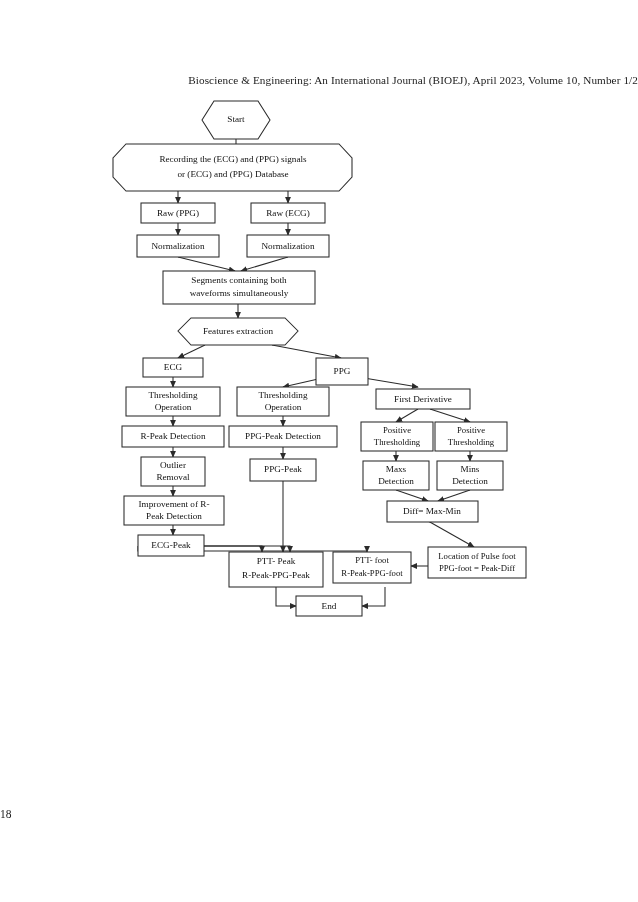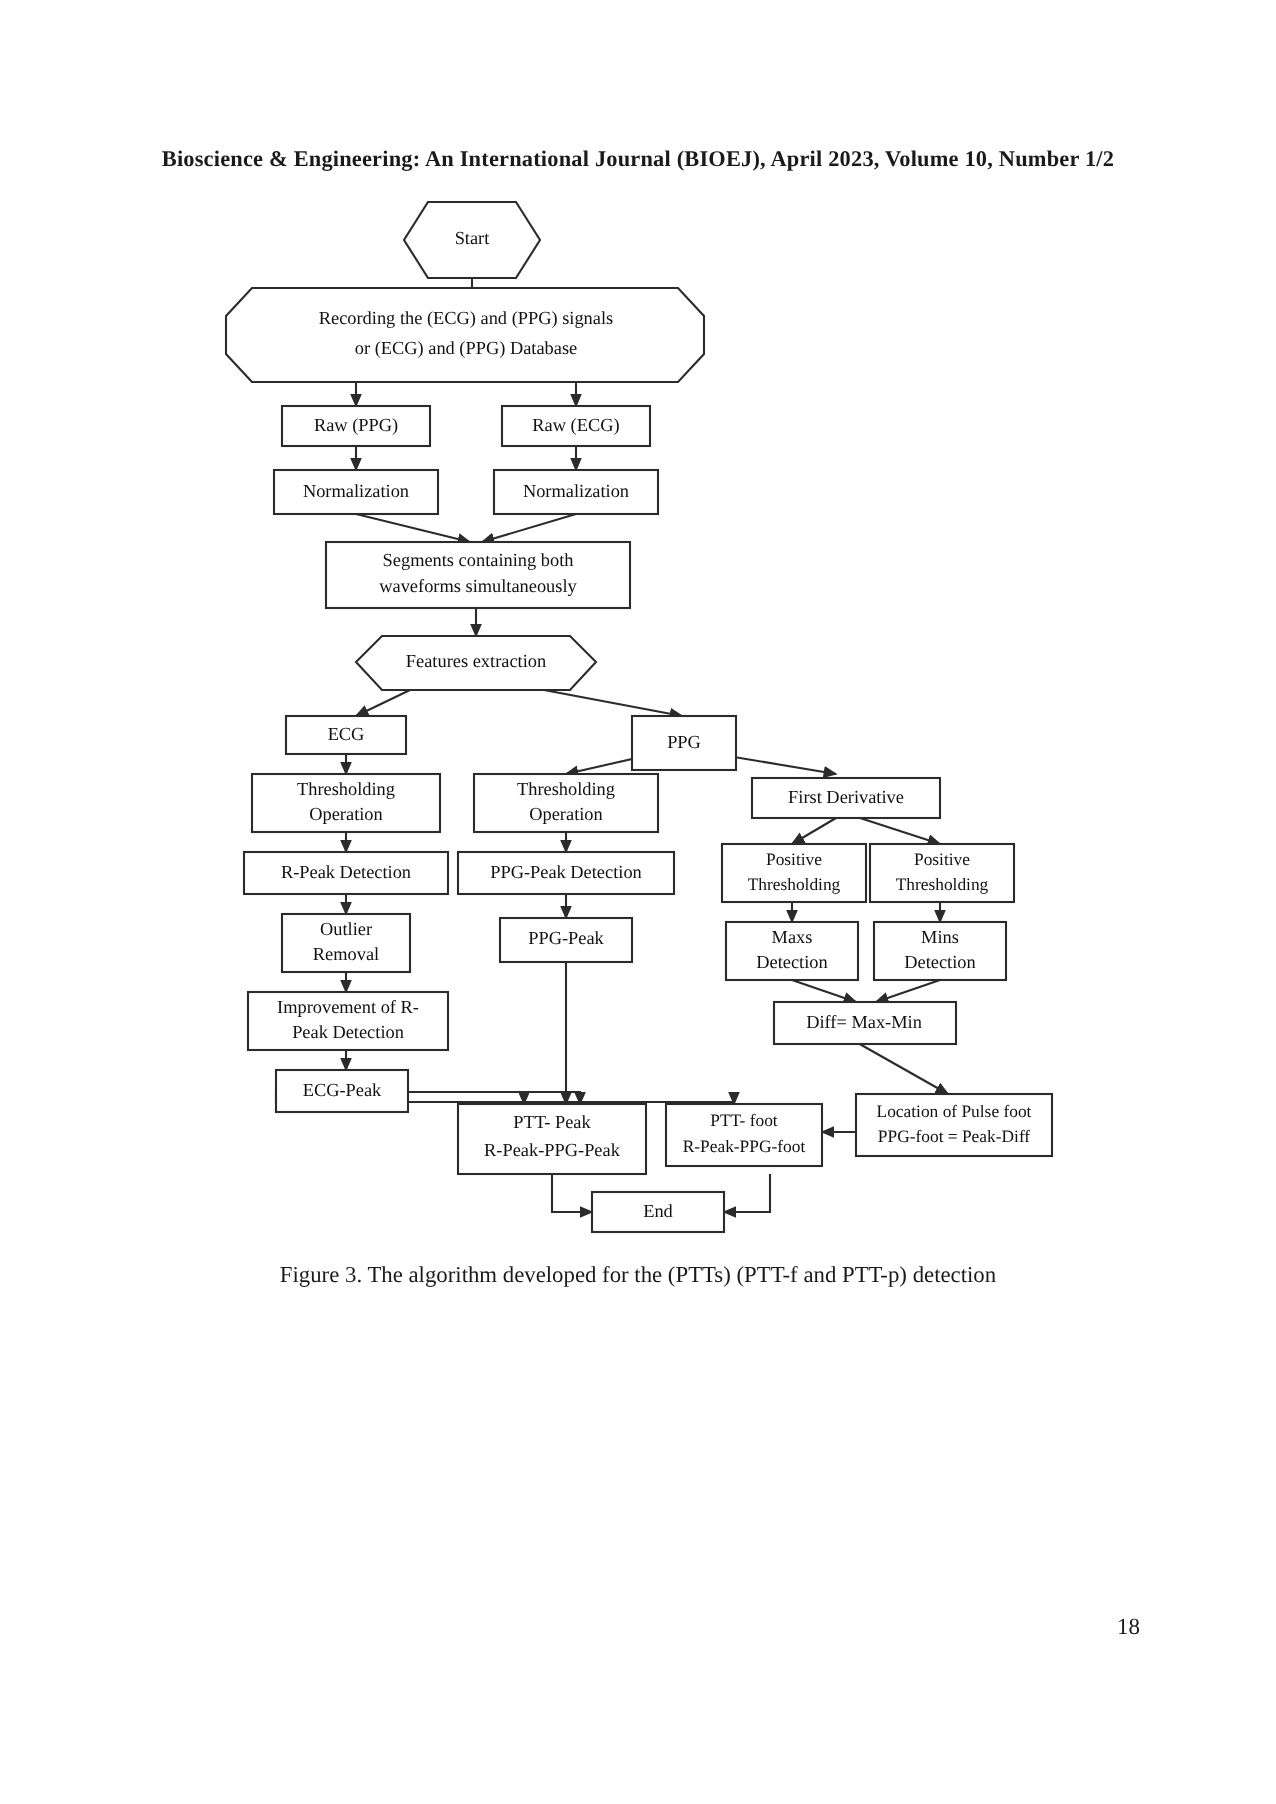--- a/index.html
+++ b/index.html
@@ -18,41 +18,40 @@
   .page {
     position: absolute;
     inset: 0;
     background: #ffffff;
   }
   .journal-header {
     position: absolute;
     left: 0;
     top: 74px;
     width: 638px;
-    text-align: center;
+    text-align: right;
     font-size: 11.2px;
     letter-spacing: 0.1px;
     color: #1a1a1a;
-    font-weight: bold;
   }
   .figure-caption {
     position: absolute;
     left: 0;
     top: 632px;
     width: 638px;
     text-align: center;
     font-size: 11.4px;
     color: #1a1a1a;
   }
   .page-number {
     position: absolute;
     left: 0;
     top: 808px;
     width: 638px;
-    text-align: right;
+    text-align: left;
     padding-right: 68px;
     box-sizing: border-box;
     font-size: 11.5px;
     color: #1a1a1a;
   }
   .flow-wrap {
     position: absolute;
     left: 0;
     top: 96px;
     width: 588px;
@@ -288,17 +287,16 @@
       </g>
 
       <g>
         <rect class="shape" x="296" y="500" width="66" height="20"></rect>
         <text class="t" x="329" y="510.5">End</text>
       </g>
 
     </svg>
   </div>
 
-  <div class="figure-caption">Figure 3.  The algorithm developed for the (PTTs) (PTT-f and PTT-p) detection</div>
 
   <div class="page-number">18</div>
 
 </div>
 
 </body></html>

